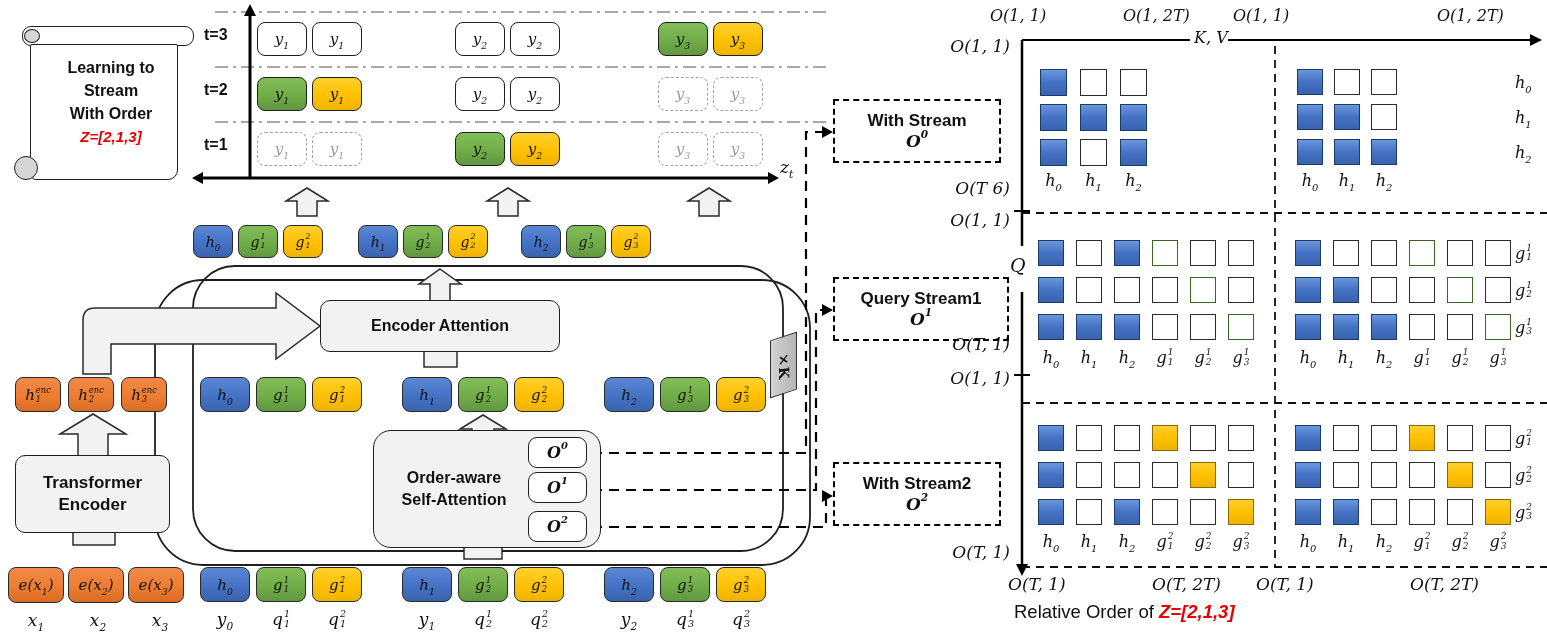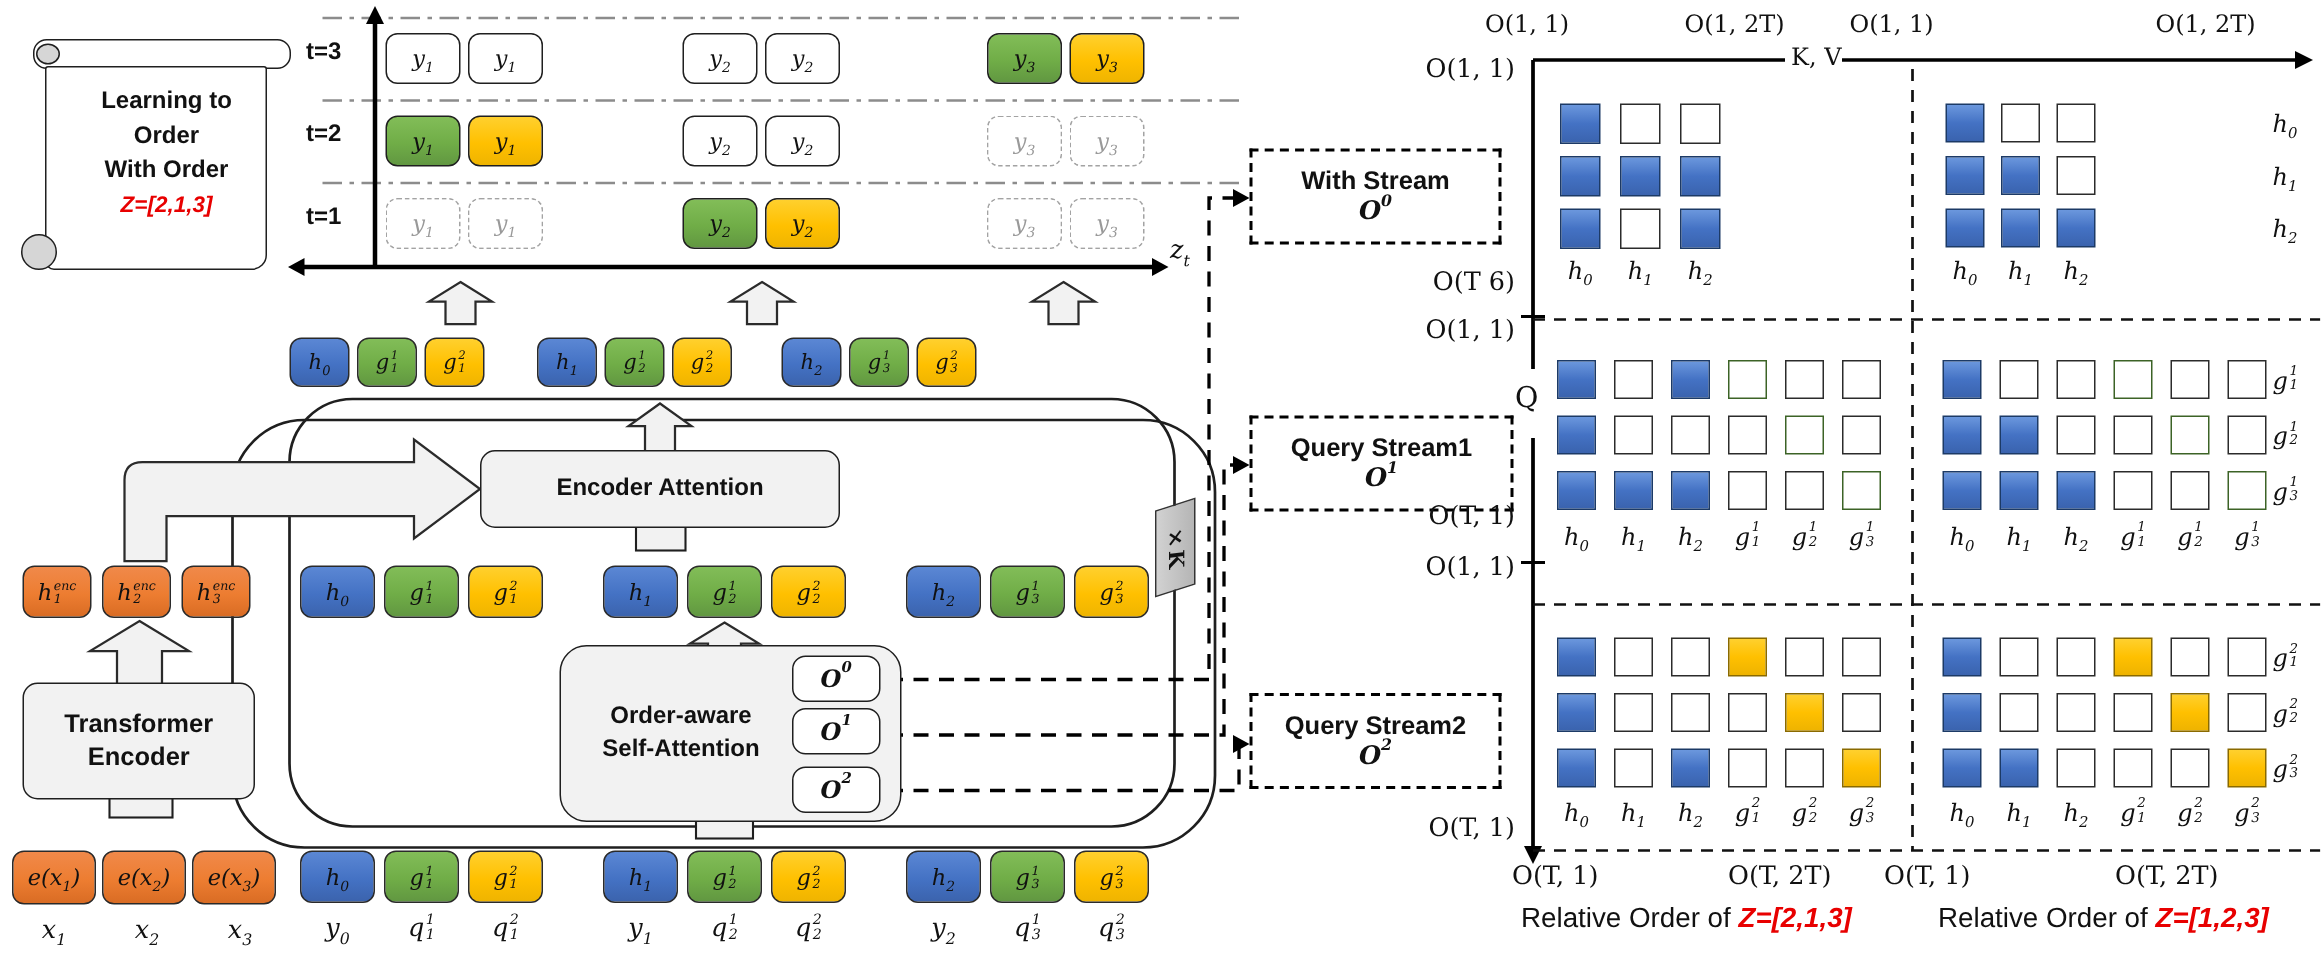--- a/index.html
+++ b/index.html
@@ -72,21 +72,21 @@
   .cells{display:grid;column-gap:var(--cg);row-gap:var(--rg);}
   .cell{width:var(--cw);height:var(--ch);box-sizing:border-box;border:1.6px solid #2b2b2b;background:#fff;}
   .cell.c1{background:linear-gradient(180deg,#6b97dd,#4472C4 50%,#3a63ae);border-color:#1c3a66;}
   .cell.c2{background:linear-gradient(180deg,#8ac162,#70AD47 50%,#5f9540;);border-color:#3c6326;}
   .cell.c3{background:linear-gradient(180deg,#ffd02e,#FFC000 50%,#eeb300);border-color:#8a6a00;}
   .clabels{display:grid;column-gap:var(--cg);margin-top:var(--lm,6px);justify-items:center;font-size:16px;}
   .rlabels{position:absolute;left:var(--rlx);top:0;display:grid;row-gap:var(--rg);font-size:16px;}
   .rlabels .slot{height:var(--ch);display:flex;align-items:center;}
   .clabels .slot{display:flex;justify-content:center;}
 
-  .axlab{position:absolute;font-family:"DejaVu Serif",serif;font-size:17px;white-space:nowrap;}
+  .axlab{position:absolute;font-family:"DejaVu Serif",serif;font-style:italic;font-size:17px;white-space:nowrap;}
   .axlab.ra{text-align:right;width:85px;}
   .cap{position:absolute;font-size:18.5px;white-space:nowrap;}
 </style>
 </head>
 <body>
 
 <div class="canvas">
 
   <svg class="layer" width="1547" height="636" viewBox="0 0 1547 636">
 
@@ -151,21 +151,21 @@
       <line x1="1275" y1="46" x2="1275" y2="567"></line>
     </g>
   </svg>
 
   <div class="scroll-roll abs" style="left:22px;top:26px;width:170px;height:18px;"></div>
   <div class="curl abs" style="left:24px;top:29px;width:14px;height:12px;"></div>
   <div class="scroll-body abs" style="left:30px;top:44px;width:146px;height:134px;"></div>
   <div class="curl abs" style="left:14px;top:156px;width:22px;height:22px;"></div>
   <div class="scroll-text abs" style="left:40px;top:56px;width:142px;">
     <div>Learning to</div>
-    <div>Order</div>
+    <div>Stream</div>
     <div>With Order</div>
     <div class="zred" style="font-size:15px;">Z=[2,1,3]</div>
   </div>
 
   <div class="t-lab" style="left:204px;top:26px;">t=3</div>
   <div class="t-lab" style="left:204px;top:81px;">t=2</div>
   <div class="t-lab" style="left:204px;top:136px;">t=1</div>
 
   <div class="pair" style="left:257px;top:22px;">
       <div class="tl-tok s-plain">
@@ -740,21 +740,21 @@
         </span></div>
   </div>
   <div class="stream" style="left:833px;top:277px;width:176px;height:64px;">
     <div class="ttl">Query Stream1</div>
     <div><span class="math">
           <span class="mi">O</span>
           <span class="sp">1</span>
         </span></div>
   </div>
   <div class="stream" style="left:833px;top:462px;width:168px;height:64px;">
-    <div class="ttl">Query Stream2</div>
+    <div class="ttl">With Stream2</div>
     <div><span class="math">
           <span class="mi">O</span>
           <span class="sp">2</span>
         </span></div>
   </div>
 
   <div class="axlab" style="left:990px;top:6px;font-size:16px;">O(1, 1)</div>
   <div class="axlab" style="left:1123px;top:6px;font-size:16px;">O(1, 2T)</div>
   <div class="axlab" style="left:1233px;top:6px;font-size:16px;">O(1, 1)</div>
   <div class="axlab" style="left:1437px;top:6px;font-size:16px;">O(1, 2T)</div>
@@ -1190,17 +1190,14 @@
               <span>3</span>
             </span>
           </span>
         </div>
       </div>
     </div>
 
   <div class="cap" style="left:1014px;top:601px;text-align:center;">
     <span>Relative Order of </span><span class="zred">Z=[2,1,3]</span>
   </div>
-  <div class="cap" style="left:1292px;top:601px;">
-    <span>Relative Order of </span><span class="zred">Z=[1,2,3]</span>
-  </div>
 
 </div>
 
 </body></html>

